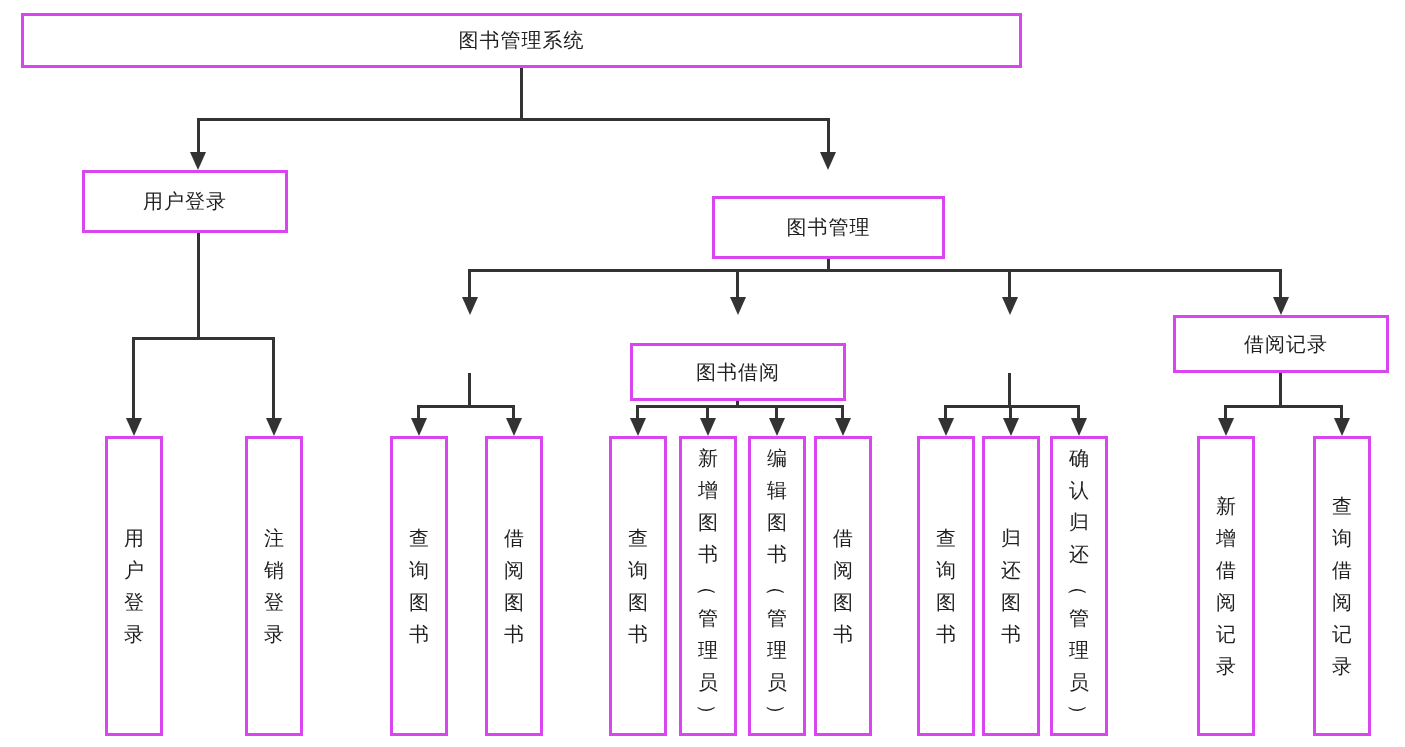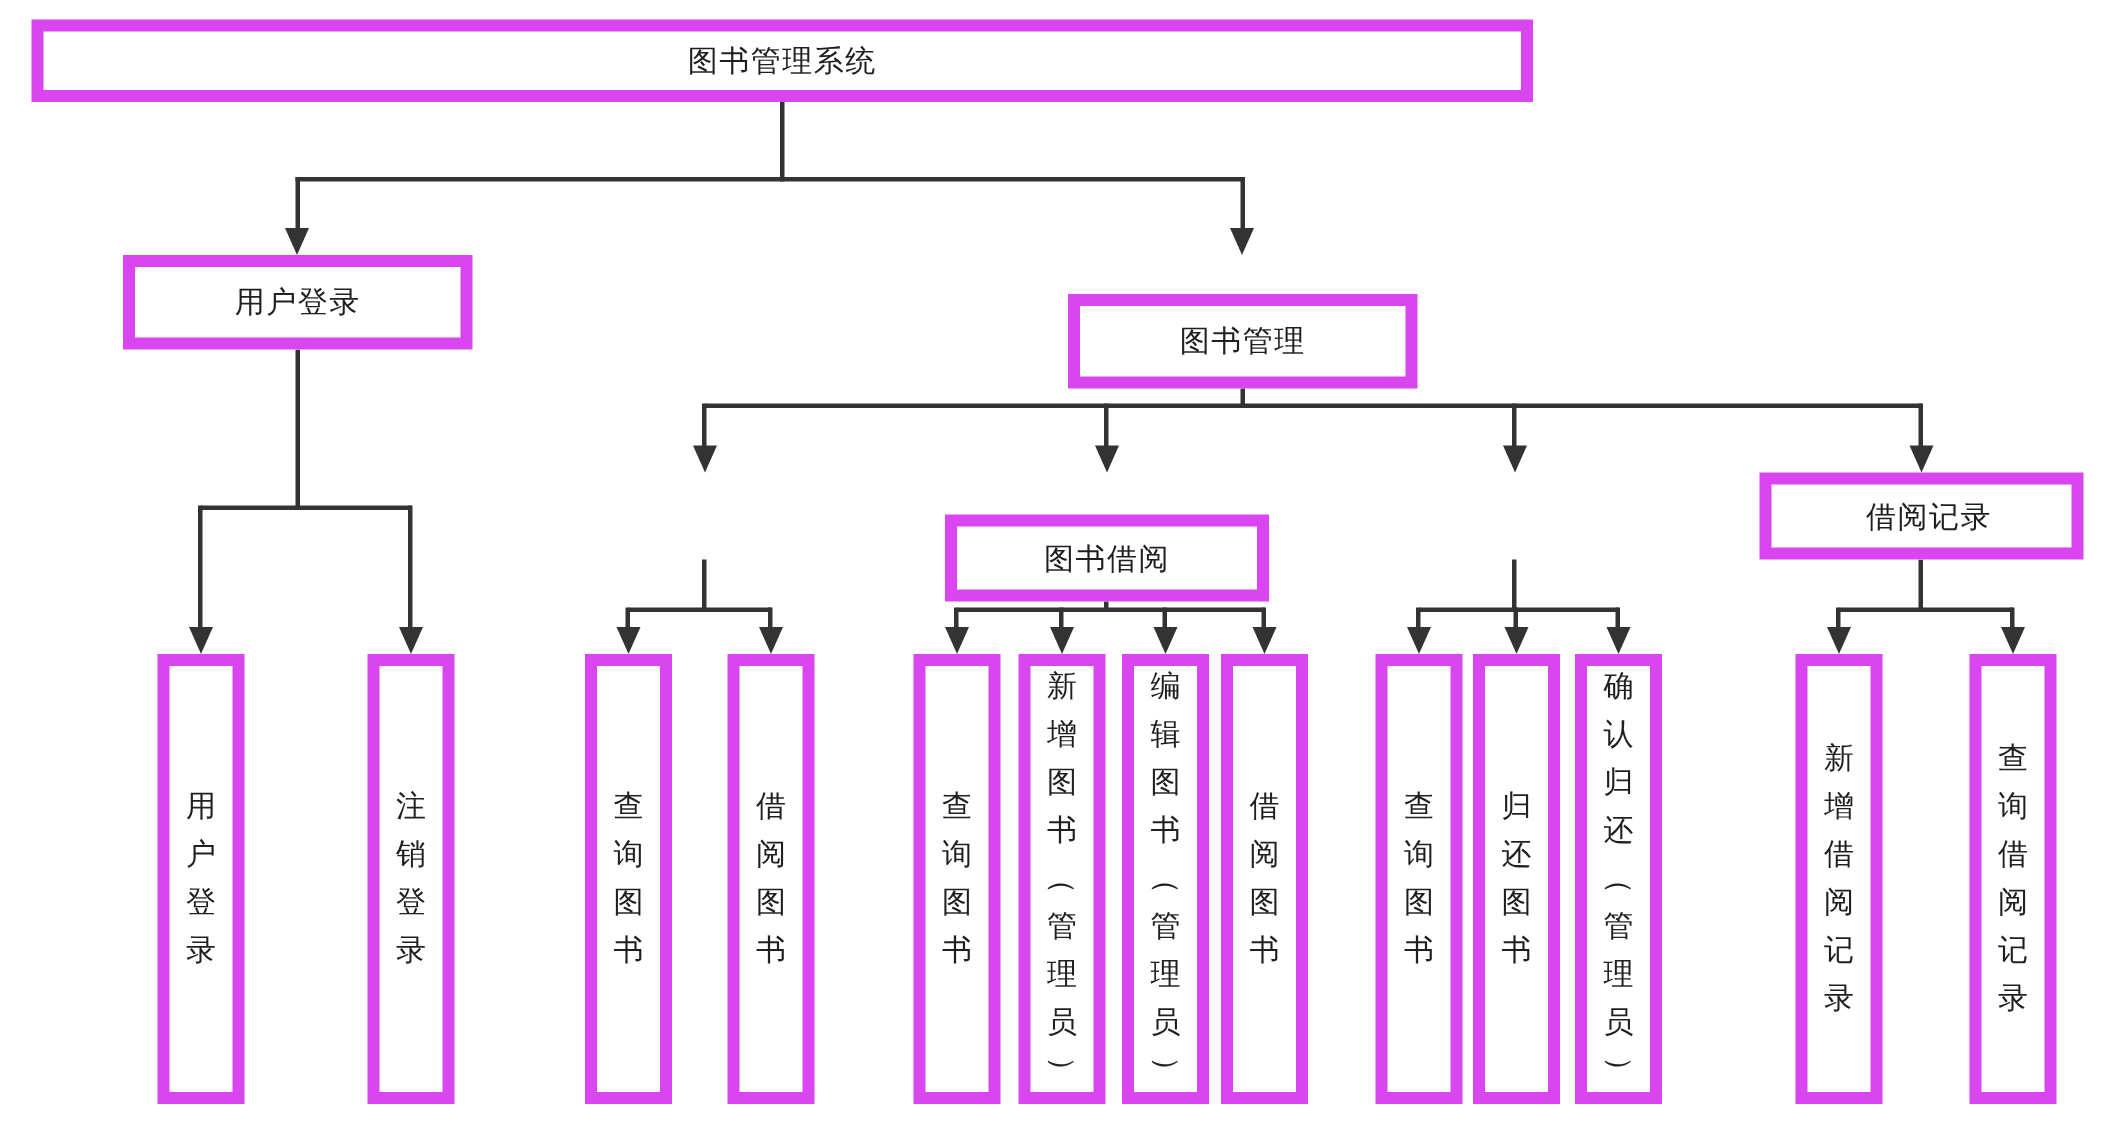--- a/index.html
+++ b/index.html
@@ -1,21 +1,21 @@
 <!DOCTYPE html>
 <html><head>
 <meta charset="utf-8">
 <style>
   html,body{margin:0;padding:0;background:#ffffff;}
   body{width:1405px;height:747px;position:relative;overflow:hidden;
        font-family:"Liberation Sans","DejaVu Sans",sans-serif;}
   .stage{position:absolute;left:0;top:0;width:1405px;height:747px;background:#ffffff;}
 
   
-  .node{position:absolute;box-sizing:border-box;border:8px solid #d946ef;background:#ffffff;
+  .node{position:absolute;box-sizing:border-box;border:3px solid #d946ef;background:#ffffff;
         display:flex;align-items:center;justify-content:center;color:#1f1f1f;z-index:2;}
   .hnode{font-size:20px;letter-spacing:1px;}
   .leaf{top:436px;height:300px;width:58px;}
 
   
   .vtext{display:flex;flex-direction:column;align-items:center;font-size:20px;color:#1f1f1f;}
   .vtext .ch{line-height:1;margin:6px 0;display:block;}
   .vtext .ch.rot{transform:rotate(90deg);}
 
   
@@ -89,21 +89,21 @@
   <div class="hline" style="left:1226px;top:405px;width:116px;"></div>
   <div class="vline" style="left:1224px;top:405px;height:14px;"></div>
   <div class="arrow" style="left:1218px;top:418px;"></div>
   <div class="vline" style="left:1340px;top:405px;height:14px;"></div>
   <div class="arrow" style="left:1334px;top:418px;"></div>
 
   <div class="node hnode" style="left:21px;top:13px;width:1001px;height:55px;">
     <span>图书管理系统</span>
   </div>
 
-  <div class="node hnode" style="left:82px;top:170px;width:233px;height:63px;">
+  <div class="node hnode" style="left:82px;top:170px;width:206px;height:63px;">
     <span>用户登录</span>
   </div>
   <div class="node hnode" style="left:712px;top:170px;width:233px;height:63px;margin-top:26px;">
     <span>图书管理</span>
   </div>
 
   <div class="node hnode" style="left:630px;top:315px;width:216px;height:58px;margin-top:28px;">
     <span>图书借阅</span>
   </div>
   <div class="node hnode" style="left:1173px;top:315px;width:216px;height:58px;padding-left:10px;">

